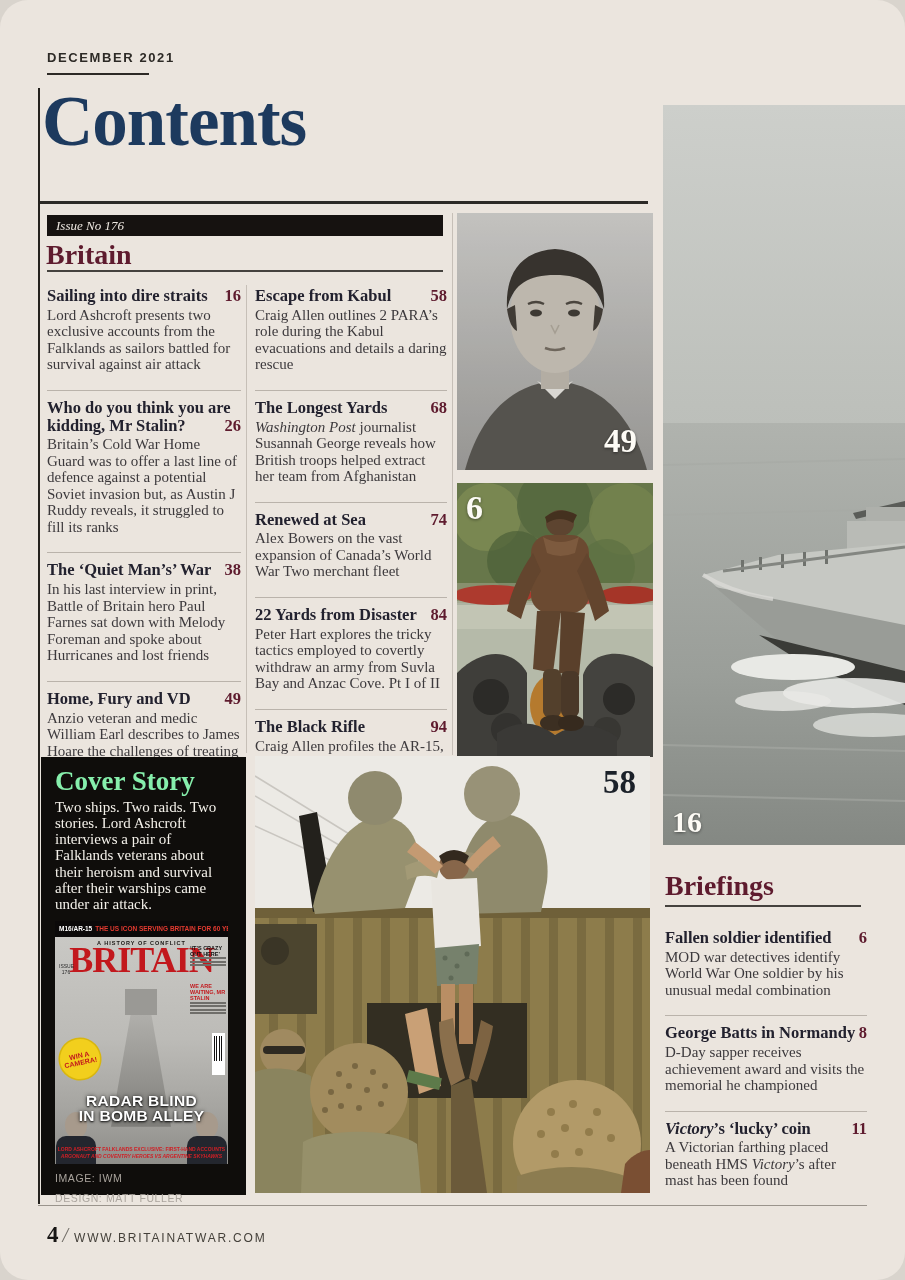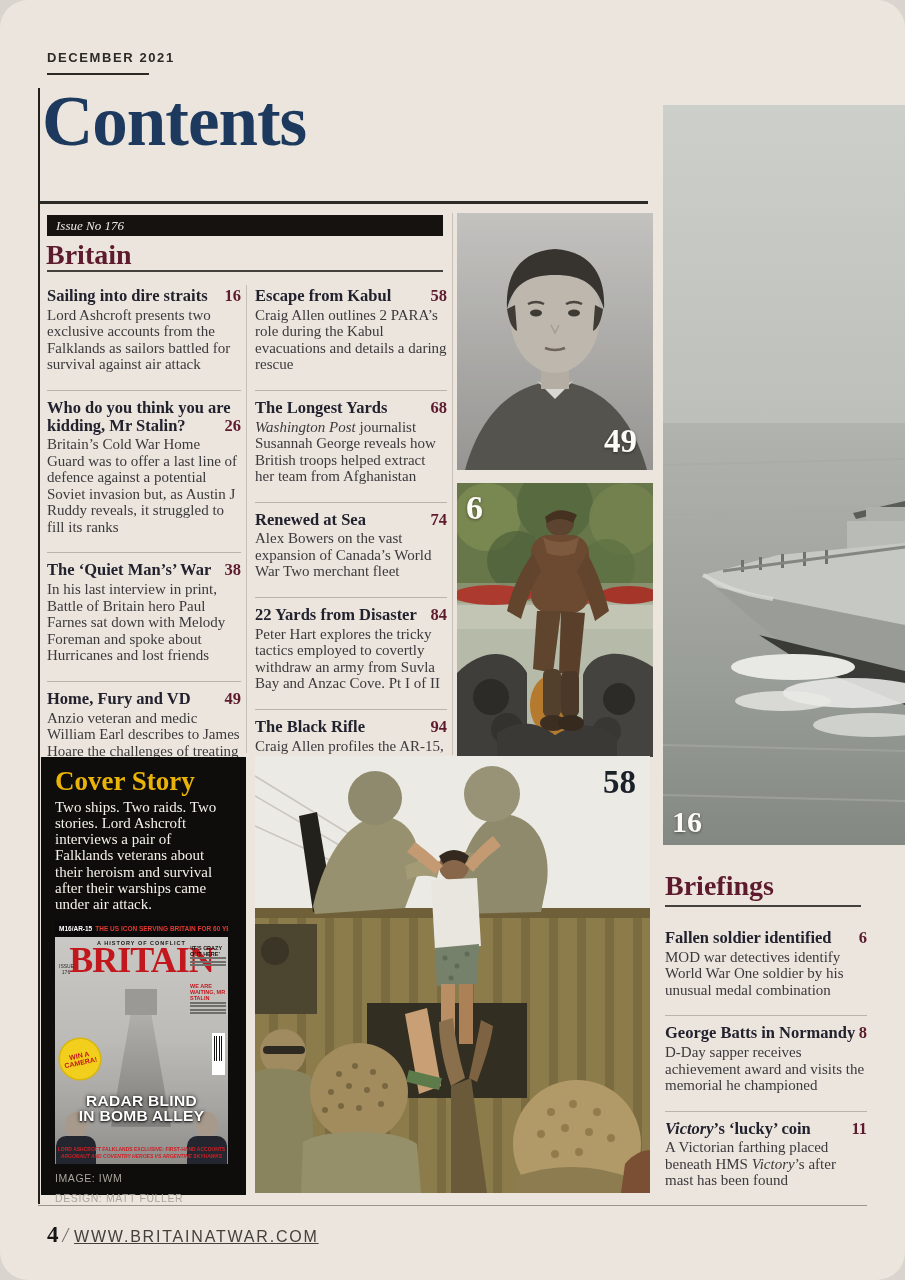--- a/index.html
+++ b/index.html
@@ -52,21 +52,21 @@
   .num{position:absolute;font-weight:bold;font-family:"Liberation Serif",serif;color:#fdfbf5;
        text-shadow:0 1px 3px rgba(0,0,0,.45);}
   .num-49{right:16px;bottom:10px;font-size:33px;}
   .num-6{left:9px;top:6px;font-size:34px;}
   .num-16{left:9px;bottom:6px;font-size:30px;}
   .num-58{right:14px;top:8px;font-size:33px;color:#1b2129;text-shadow:none;}
 
   
   .coverbox{left:41px;top:757px;width:205px;height:438px;background:#0f0d0b;
             box-sizing:border-box;padding:10px 14px;}
-  .cover-head{color:#eab308;font-weight:bold;font-size:27px;line-height:1.05;}
+  .cover-head{color:#86efac;font-weight:bold;font-size:27px;line-height:1.05;}
   .cover-body{margin-top:4px;color:#f4f1ea;font-size:15px;line-height:1.07;width:178px;}
   .credit{font-family:"Liberation Sans",sans-serif;font-size:10.5px;letter-spacing:.6px;
           color:#aaa49d;margin-top:8px;}
 
   
   .mag{position:relative;width:173px;height:243px;margin-top:9px;background:#cbcac6;overflow:hidden;}
   .mag-banner{position:absolute;left:0;top:0;right:0;height:16px;background:#0b0909;
               display:flex;align-items:center;gap:3px;padding:0 4px;
               font-family:"Liberation Sans",sans-serif;font-weight:bold;font-size:6.5px;white-space:nowrap;}
   .mag-banner .w{color:#fff;}
@@ -106,21 +106,21 @@
   .mag-headline{position:absolute;left:0;right:0;top:172px;text-align:center;color:#fff;
                 font-family:"Liberation Sans",sans-serif;font-weight:bold;font-size:15.5px;line-height:1.02;
                 letter-spacing:.3px;text-shadow:0 1px 2px rgba(0,0,0,.9),0 0 4px rgba(0,0,0,.7);}
   .mag-subs{position:absolute;left:0;right:0;bottom:4px;text-align:center;color:#cf2026;
             font-family:"Liberation Sans",sans-serif;font-weight:bold;font-size:5px;line-height:1.4;}
 
   
   .footer{left:47px;top:1222px;display:flex;align-items:baseline;}
   .pg-num{font-weight:bold;font-size:23px;color:#171514;}
   .pg-slash{font-size:20px;color:#6e6a64;margin:0 6px 0 4px;font-style:italic;}
-  .pg-url{font-family:"Liberation Sans",sans-serif;font-size:16px;letter-spacing:1.8px;color:#44403a;text-decoration:underline;}
+  .pg-url{font-family:"Liberation Sans",sans-serif;font-size:12px;letter-spacing:1.8px;color:#44403a;}
 </style>
 </head>
 <body>
 
 <div class="page">
 
   <div class="abs left-bar"></div>
 
   <div class="abs date">DECEMBER 2021</div>
   <div class="abs date-rule"></div>

